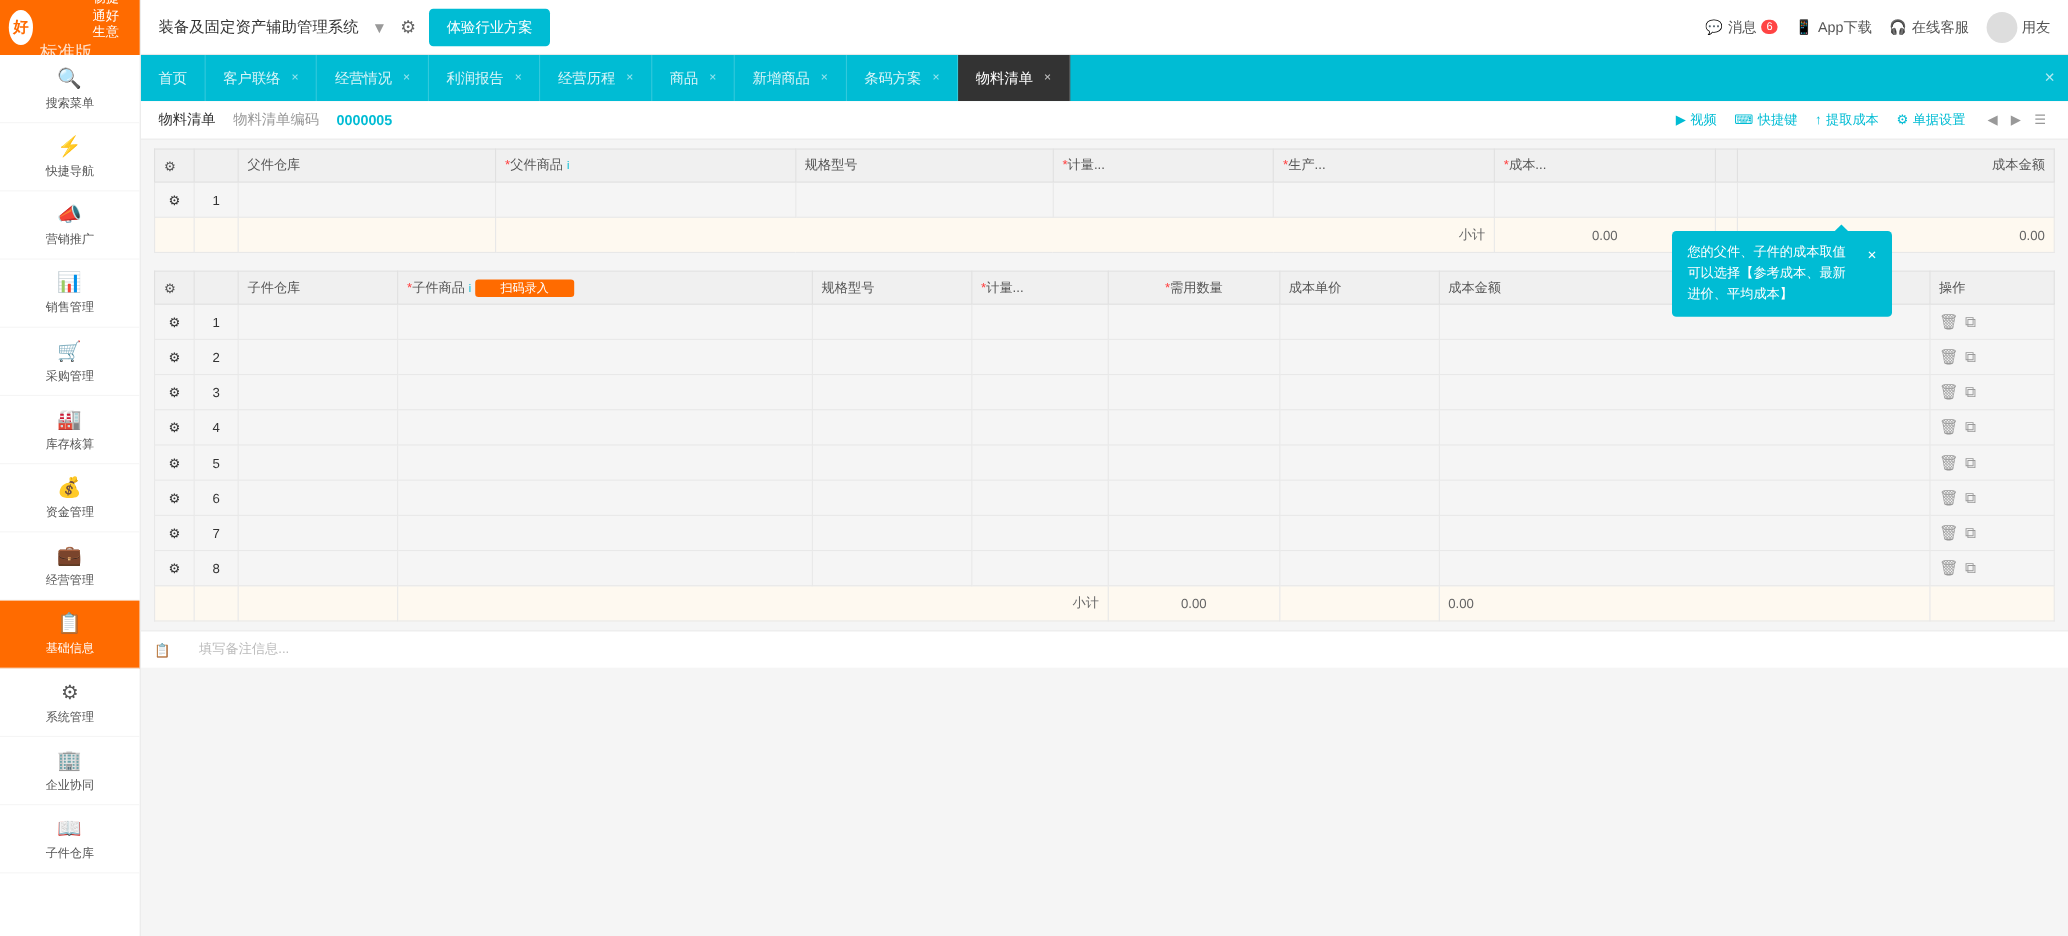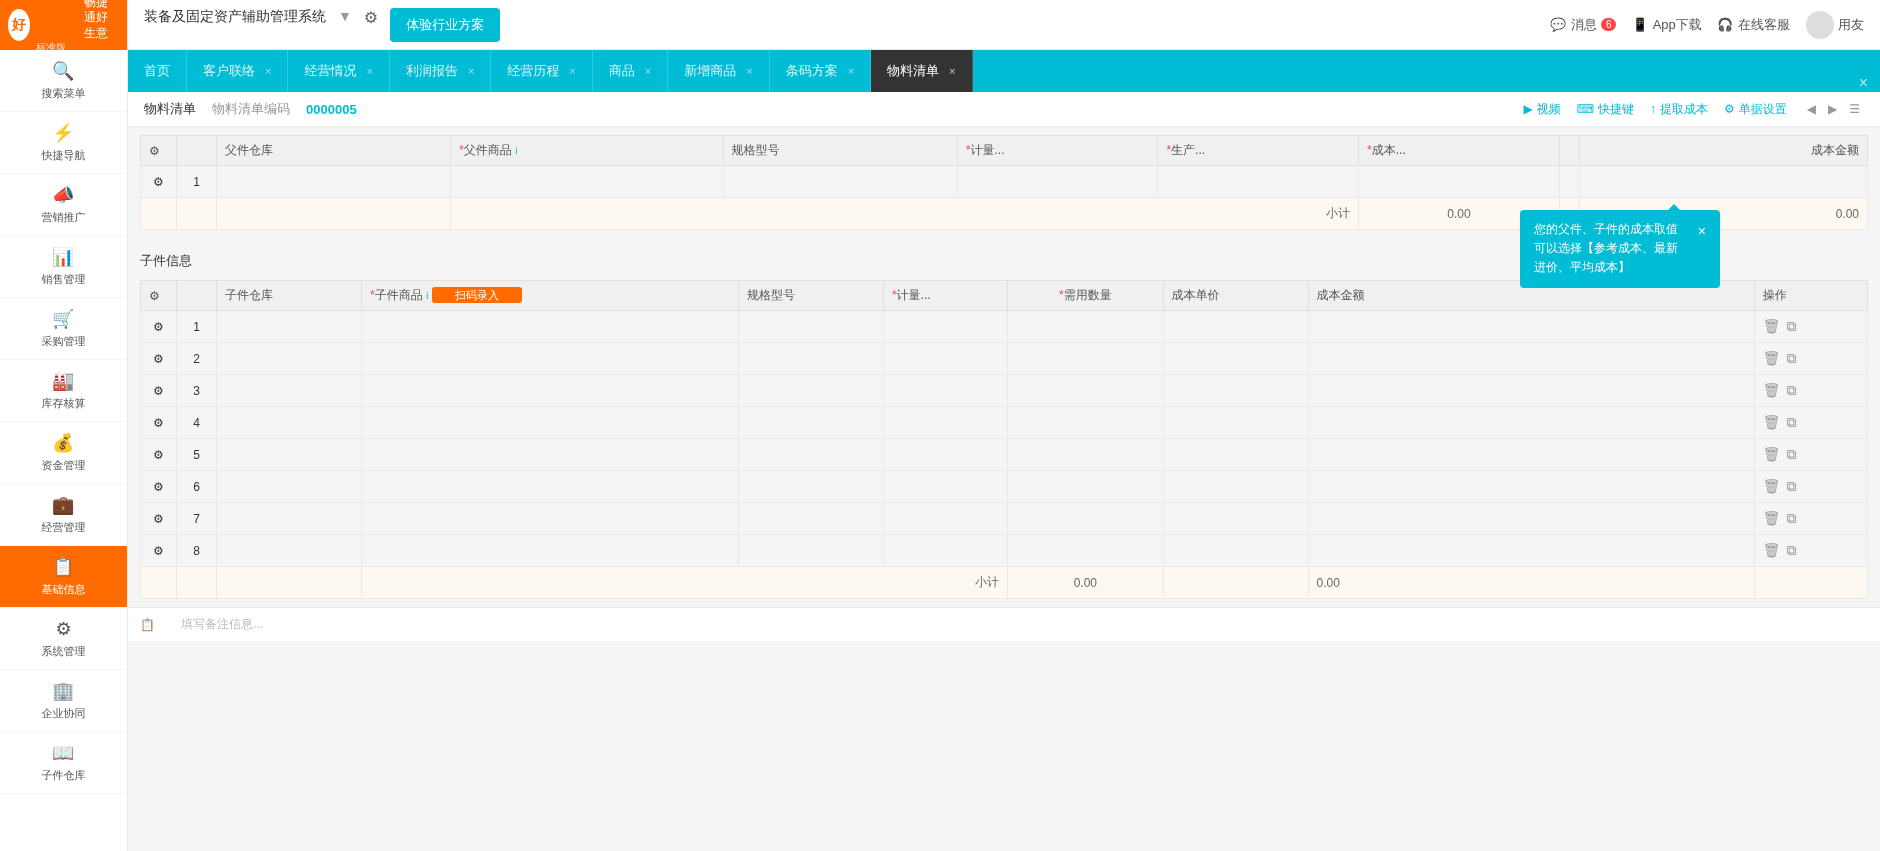--- a/index.html
+++ b/index.html
@@ -30,21 +30,21 @@
       background: #fff;
       border-radius: 50%;
       display: flex;
       align-items: center;
       justify-content: center;
       color: #ff6b00;
       font-weight: bold;
       font-size: 14px;
     }
     .logo-text { font-size: 12px; line-height: 1.3; margin-left: 48px; }
-    .logo-sub { font-size: 10px; color: rgba(255,255,255,0.8); }
+    .logo-sub { font-size: 16px; color: rgba(255,255,255,0.8); }
 
     .sidebar-nav { flex: 1; overflow-y: auto; }
     .sidebar-item {
       display: flex;
       flex-direction: column;
       align-items: center;
       padding: 10px 6px;
       cursor: pointer;
       color: #555;
       font-size: 11px;
@@ -61,21 +61,21 @@
     .top-header {
       background: #fff;
       border-bottom: 1px solid #e8e8e8;
       display: flex;
       align-items: center;
       justify-content: space-between;
       padding: 0 16px;
       height: 50px;
       flex-shrink: 0;
     }
-    .header-left { display: flex; align-items: flex-start; gap: 12px; }
+    .header-left { display: flex; align-items: center; gap: 12px; }
     .system-title { font-size: 14px; color: #333; }
     .expand-btn { color: #999; cursor: pointer; font-size: 14px; }
     .settings-btn { color: #666; cursor: pointer; font-size: 16px; }
     .trial-btn {
       background: #00bcd4;
       color: #fff;
       border: none;
       padding: 8px 16px;
       border-radius: 4px;
       cursor: pointer;
@@ -89,21 +89,21 @@
       border-radius: 10px;
       padding: 1px 5px;
       font-size: 10px;
     }
     .avatar { width: 28px; height: 28px; background: #ddd; border-radius: 50%; }
 
     
     .nav-tabs {
       background: #00bcd4;
       display: flex;
-      align-items: flex-end;
+      align-items: center;
       height: 42px;
       flex-shrink: 0;
       overflow-x: auto;
     }
     .nav-tab {
       padding: 0 16px;
       height: 42px;
       display: flex;
       align-items: center;
       gap: 6px;
@@ -439,21 +439,20 @@
             <td></td>
             <td style="text-align:right; font-weight:500;">
               <span>0.00</span>
             </td>
           </tr>
         </tbody>
       </table>
     </div>
 
     <div class="section">
-      <div class="section-title">子件信息</div>
       <table class="data-table">
         <thead>
           <tr>
             <th class="col-settings">⚙</th>
             <th class="col-num"></th>
             <th><span>子件仓库</span></th>
             <th>
               <span class="required">*</span><span>子件商品</span>
               <span class="col-info">ℹ</span>
               <span class="scan-badge">扫码录入</span>

